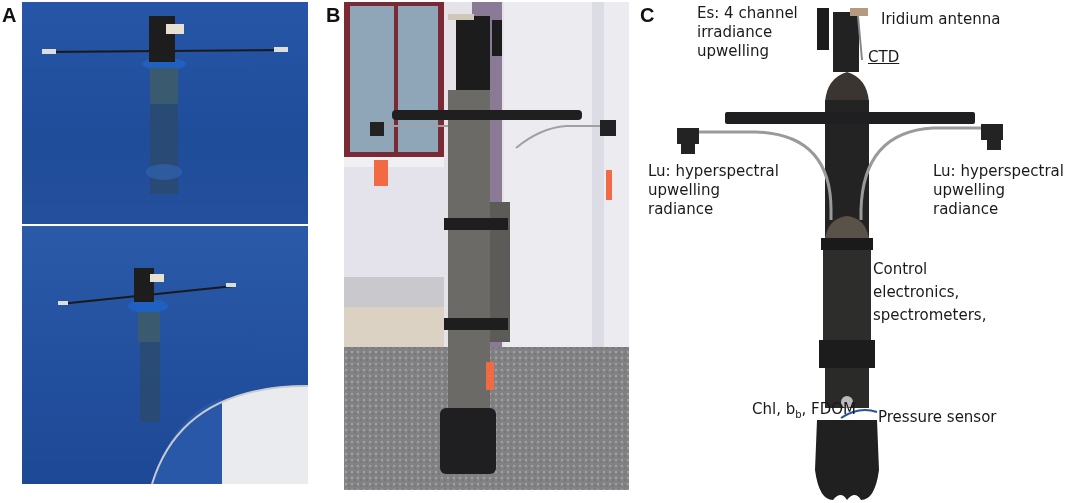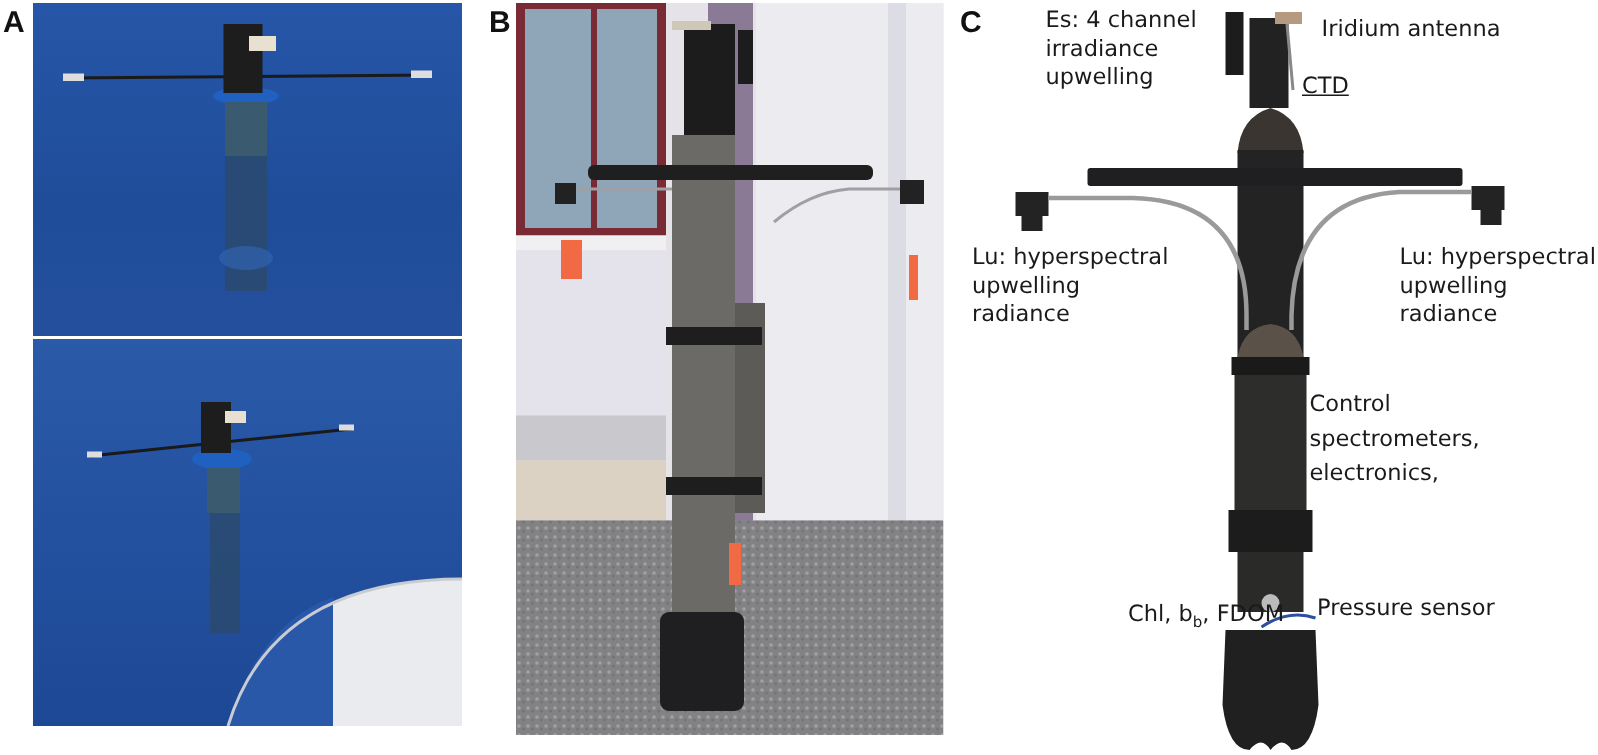--- a/index.html
+++ b/index.html
@@ -160,21 +160,21 @@
 </div>
 
 <div class="label" style="left:933px; top:162px;">
   <span>Lu: hyperspectral</span>
   <span>upwelling</span>
   <span>radiance</span>
 </div>
 
 <div class="label" style="left:873px; top:258px; line-height:23px;">
   <span>Control</span>
+  <span>electronics,</span>
   <span>spectrometers,</span>
-  <span>electronics,</span>
 </div>
 
 <div class="label" style="left:706px; top:400px;margin-left:46px;">
   <span style="display:inline">Chl, b</span><sub style="font-size:10px">b</sub><span style="display:inline">, FDOM</span>
 </div>
 
-<div class="label" style="left:878px; top:396px;">Pressure sensor</div>
+<div class="label" style="left:878px; top:408px;">Pressure sensor</div>
 
 </body></html>

